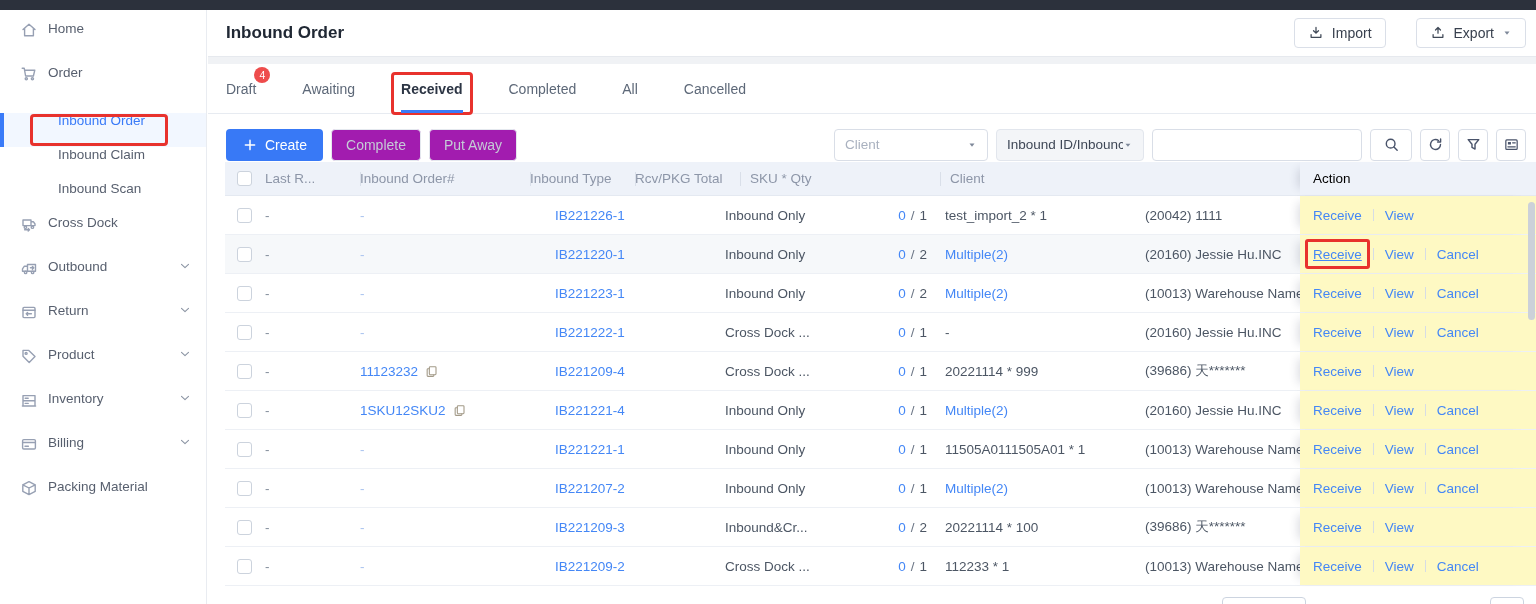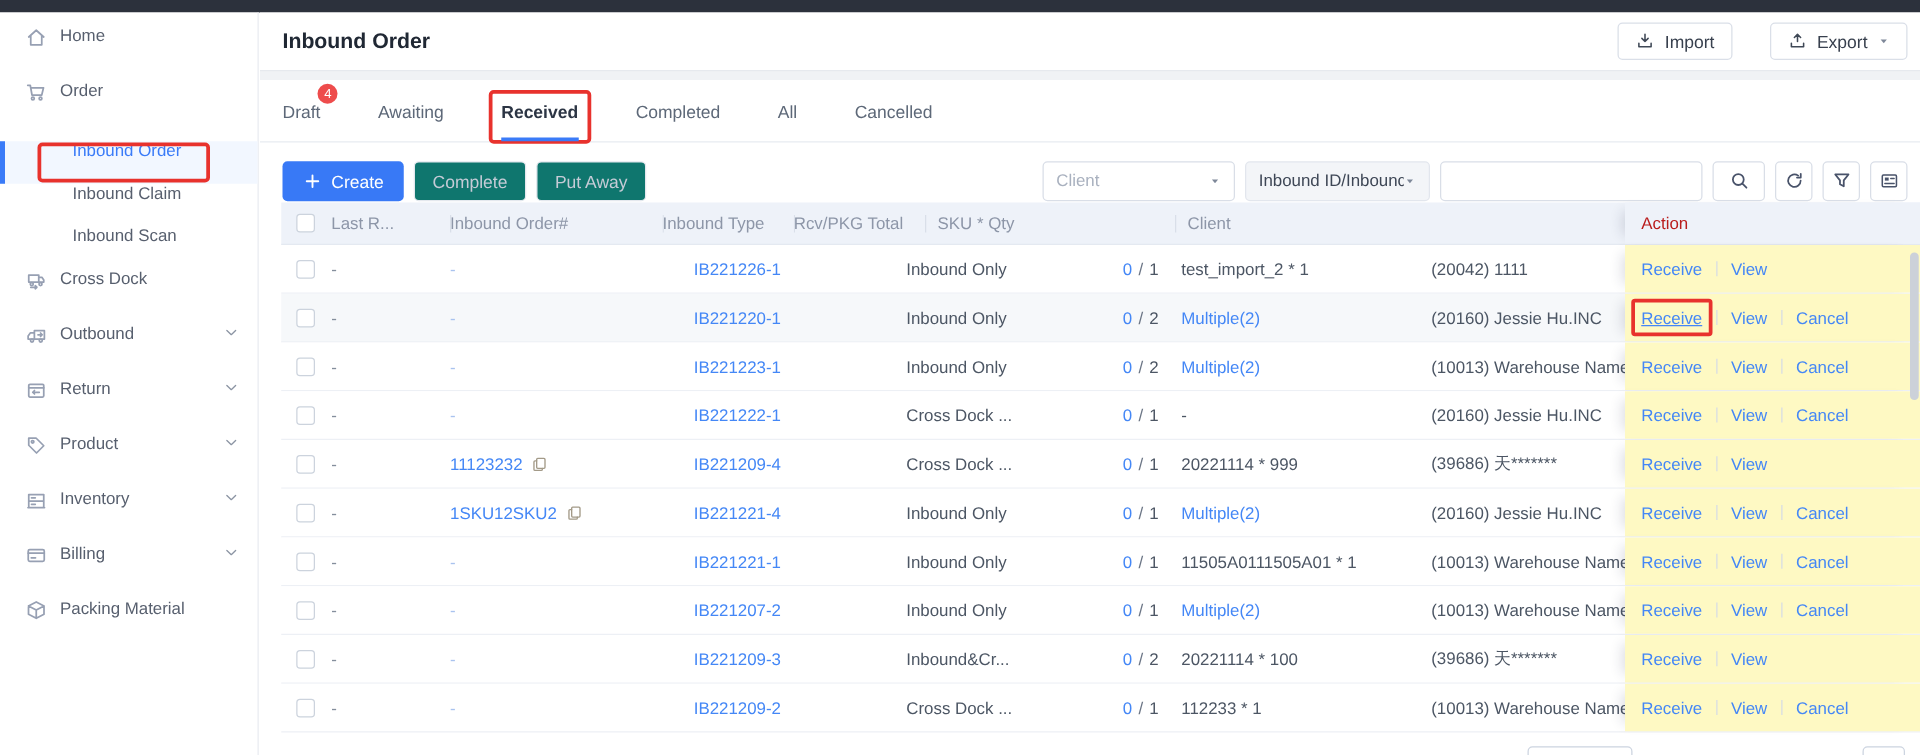--- a/index.html
+++ b/index.html
@@ -42,21 +42,21 @@
   .tab.active::after{content:"";position:absolute;left:0;right:0;bottom:0;height:3px;background:#3a7bf8}
   .badge{position:absolute;top:3px;right:-14px;min-width:16px;height:16px;border-radius:8px;background:#ee4c4c;
     color:#fff;font-size:10.5px;line-height:16px;text-align:center;padding:0 3px}
   .tab-ann{position:absolute;left:-10px;right:-10px;top:8px;bottom:-2px;border:3px solid #e8322d;border-radius:4px}
   
   .toolbar{position:absolute;left:0;right:0;top:104px;height:48px;display:flex;align-items:center;
     gap:8px;padding:13px 10px 0 18px}
   .btn.primary{background:#3879f6;color:#fff;border:none;height:32px;border-radius:4px;padding:0 16px;
     font-size:14px;gap:7px}
   .btn.primary .bicon{color:#fff}
-  .btn.disabled{background:#0f766e;color:#c5cbd6;border:1px solid #e4e8ee;height:32px;border-radius:4px;
+  .btn.disabled{background:#a21caf;color:#c5cbd6;border:1px solid #e4e8ee;height:32px;border-radius:4px;
     padding:0 14px;font-size:14px;cursor:not-allowed}
   .spacer{flex:1}
   .select{height:32px;border:1px solid #d9dee7;border-radius:4px;display:flex;align-items:center;
     padding:0 10px;font-size:13.5px;background:#fff;cursor:pointer}
   .select .caret{margin-left:auto}
   .select.client{width:154px;color:#a9b1bf}
   .select.type{width:148px;background:#f3f5f8;color:#3e4756;border-color:#e2e6ed}
   .select .val,.select .ph{white-space:nowrap;overflow:hidden}
   .search-input{width:210px;height:32px;border:1px solid #d9dee7;border-radius:4px;padding:0 10px;
     font-size:13.5px;color:#3e4756;background:#fff;outline:none;font-family:inherit}
@@ -83,21 +83,21 @@
   .c2text{color:#a9c3ef}
   .c2text.link{color:#4487f6}
   a.link{color:#4487f6;text-decoration:none;cursor:pointer}
   .copy{width:15px;height:15px;display:inline-flex;margin-left:6px;color:#a39a88;cursor:pointer}
   .trow .c5{justify-content:flex-end;padding-right:8px}
   .sep-sl{margin:0 5px;color:#6b7585}
   .blue{color:#4487f6}
   .clip{text-overflow:clip}
   .action-col{position:absolute;right:0;top:0;bottom:0;width:236px;background:#fef9c3;display:flex;
     align-items:center;padding-left:13px;box-shadow:-9px 0 10px -7px rgba(30,40,70,.16)}
-  .thead .action-col{background:#eef2f9;color:#b91c1c}
+  .thead .action-col{background:#eef2f9;color:#000000}
   .action-col a{position:relative;color:#4487f6;font-size:13.5px;text-decoration:none;cursor:pointer;white-space:nowrap}
   .action-col a+a::before{content:"";display:inline-block;width:1px;height:12px;background:#d6dce5;
     margin:0 11px;vertical-align:-1px}
   .action-col a.underlined{text-decoration:underline}
   .action-col a.annotated::after{content:"";position:absolute;left:-8px;right:-8px;top:-8px;bottom:-7px;
     border:3px solid #e8322d;border-radius:3px}
   .vscroll{position:absolute;right:1px;top:40px;width:7px;height:118px;border-radius:4px;background:#ccd1d9;cursor:pointer}
   .pag-remnant{position:absolute;height:12px;border:1px solid #ccd4e0;border-radius:4px;background:#fff;top:587px}
   .pag-remnant.r1{left:1014px;width:84px}
   .pag-remnant.r2{left:1282px;width:34px}

